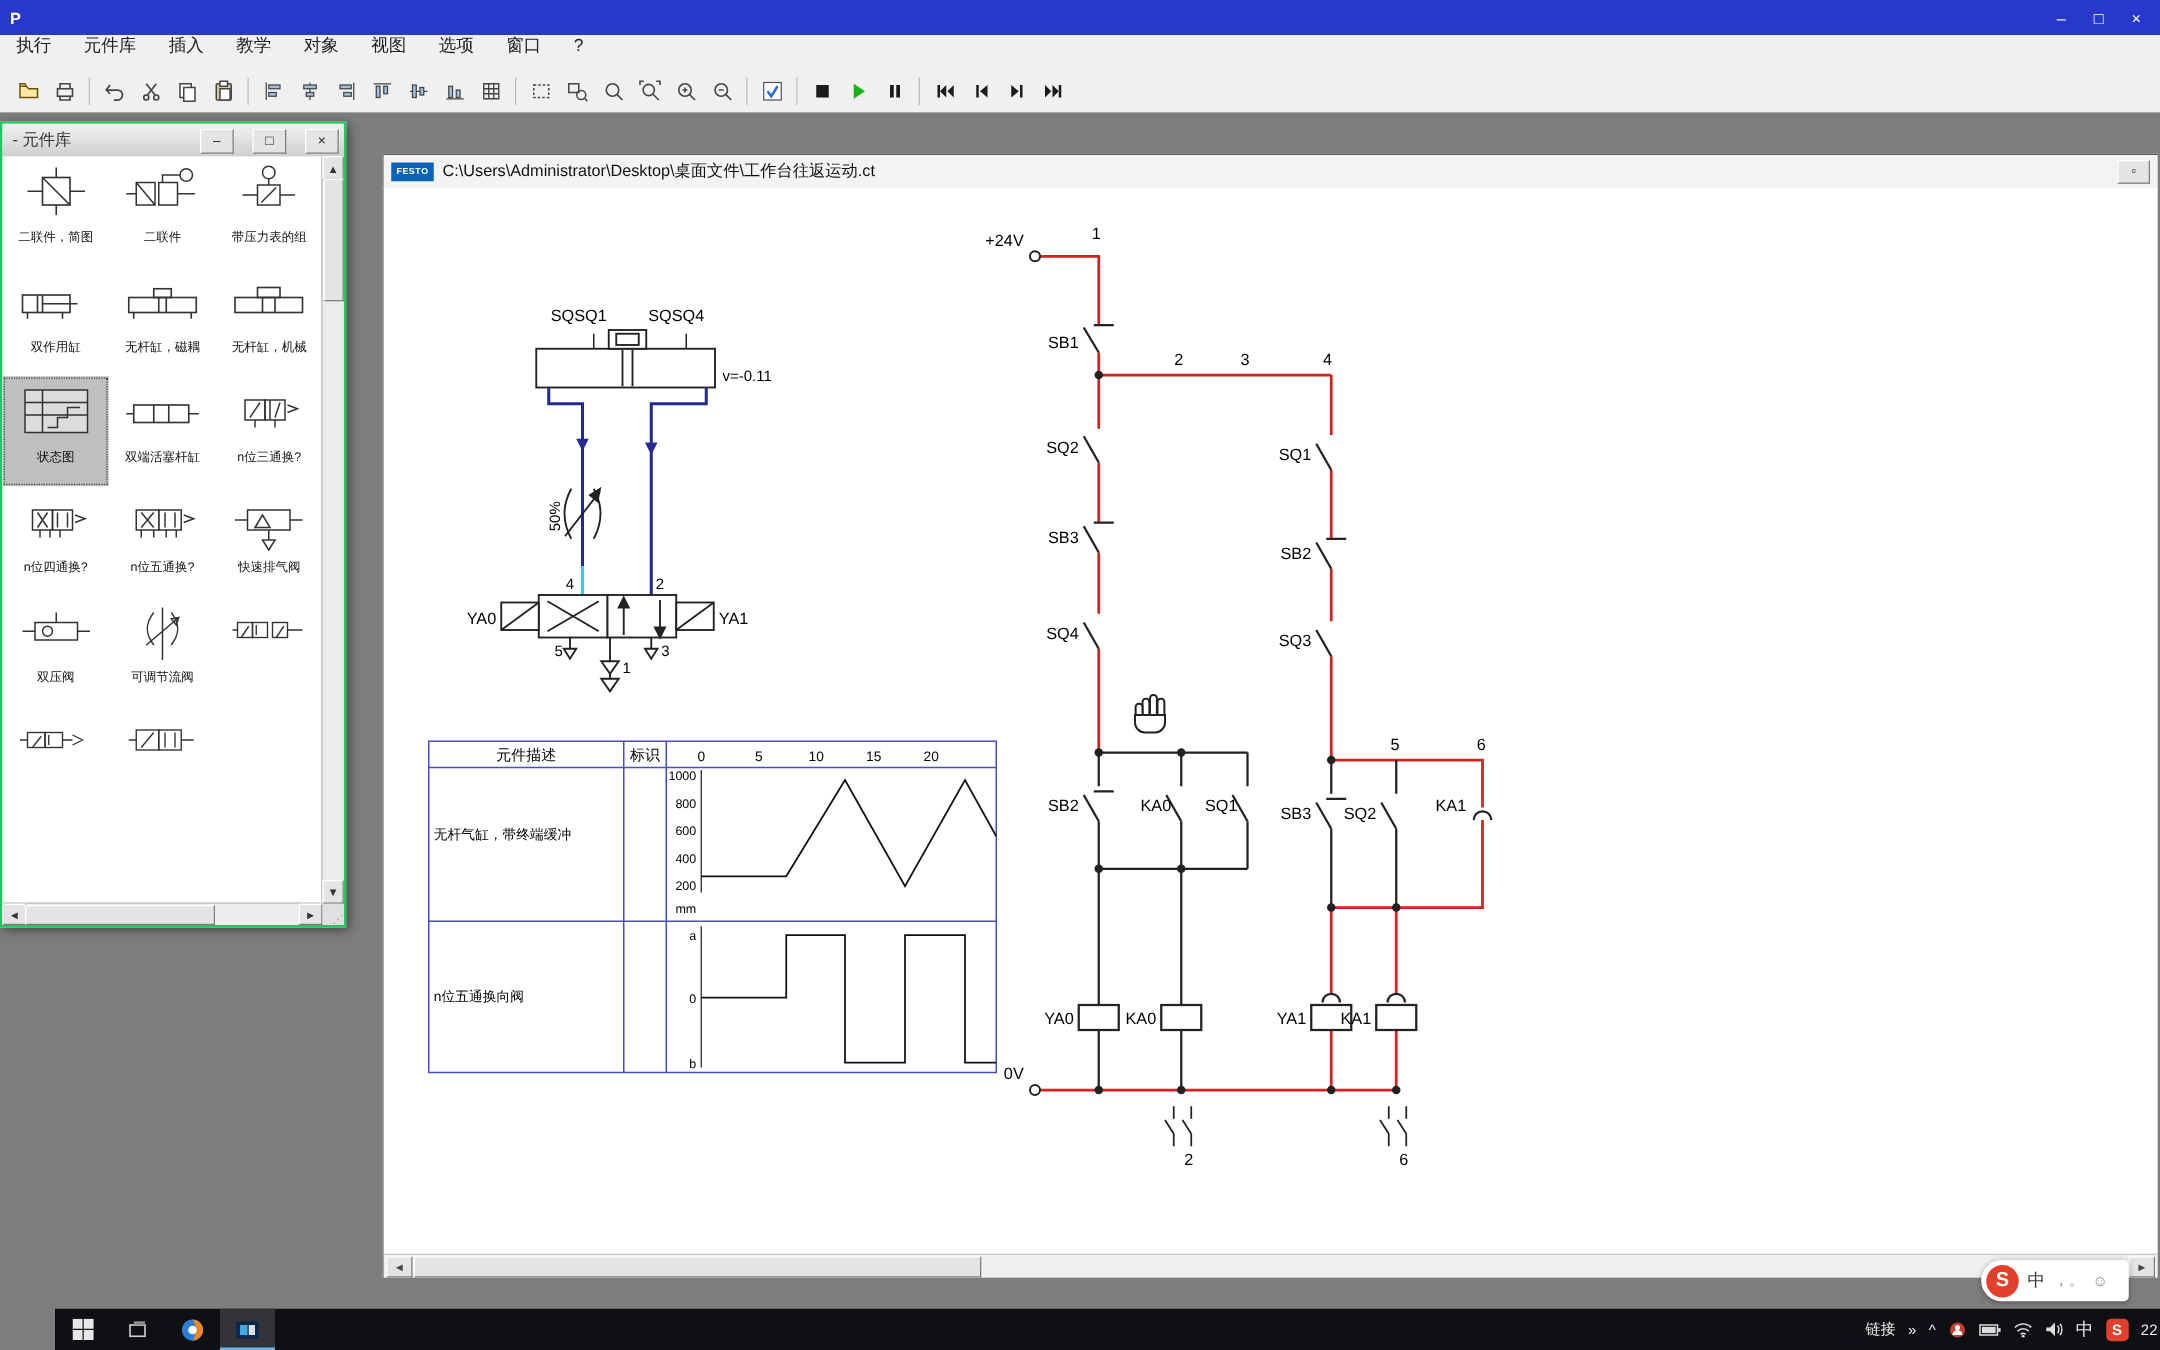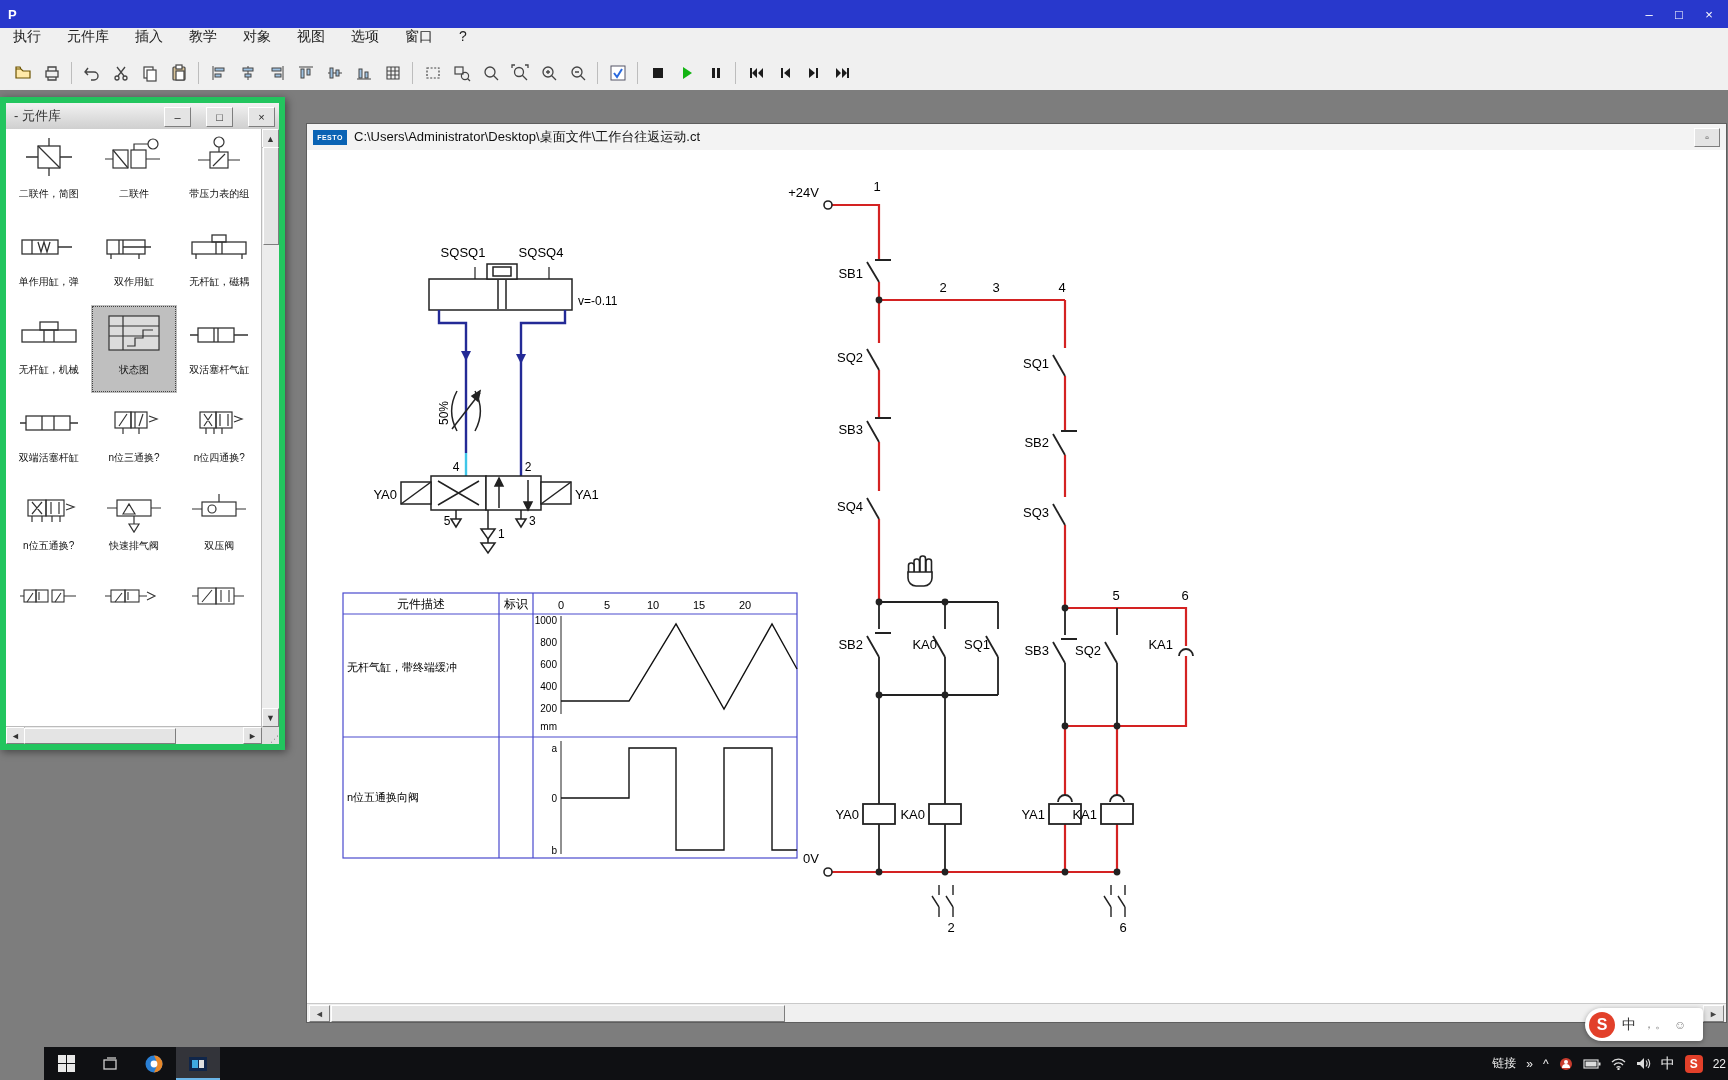--- a/index.html
+++ b/index.html
@@ -17,21 +17,21 @@
   .mitem{padding:0 13px;}
   
   .toolbar{position:absolute;top:55px;left:0;right:0;height:35px;background:#f0f0f0;border-bottom:1px solid #c4c4c4;
            display:flex;align-items:center;padding-left:8px;}
   .tbtn{width:29px;height:27px;display:flex;align-items:center;justify-content:center;}
   .tsep{width:1px;height:22px;background:#bdbdbd;margin:0 5px;}
   .tbtn svg{width:18px;height:18px;}
   
   .mdi{position:absolute;top:90px;left:0;right:0;bottom:33px;background:#7d7d7d;}
   
-  .lib{position:absolute;left:0;top:7px;width:273px;height:641px;background:#f0f0f0;border:6px solid #22c55e;
+  .lib{position:absolute;left:0;top:7px;width:273px;height:641px;background:#f0f0f0;border:2px solid #22c55e;
        box-shadow:2px 2px 8px rgba(0,0,0,.45);}
   .libtitle{position:relative;height:26px;background:linear-gradient(#f2f2f2,#cfcfcf);border-bottom:1px solid #9a9a9a;
             display:flex;align-items:center;font-size:13px;color:#333;padding-left:8px;}
   .bev{background:#e4e4e4;border:1px solid;border-color:#ffffff #7e7e7e #7e7e7e #ffffff;
        display:flex;align-items:center;justify-content:center;}
   .libbtn{position:absolute;top:4px;width:25px;height:18px;font-size:11px;color:#222;}
   .libbody{position:absolute;top:26px;left:0;right:17px;bottom:17px;background:#fff;overflow:hidden;}
   .libgrid{display:grid;grid-template-columns:repeat(3,1fr);border-radius:11px;}
   .cell{height:88px;display:flex;flex-direction:column;align-items:center;padding-top:5px;box-sizing:border-box;}
   .cell svg{width:62px;height:50px;flex:none;}
@@ -341,29 +341,20 @@
                   <circle cx="31" cy="8" r="5"></circle>
                   <path d="M31,13 v5 M10,26 h12 M40,26 h12 M25,32 l12,-12"></path>
                 </g>
               </svg>
             <span class="lbl">带压力表的组</span>
           </div>
 
           <div class="cell">
             <svg viewBox="0 0 62 50">
                 <g fill="none" stroke="#333" stroke-width="1.3">
-                  <rect x="4" y="18" width="36" height="14"></rect>
-                  <path d="M14,18 v14 M40,25 h14 M20,20 l3,10 3,-10 3,10 3,-10"></path>
-                </g>
-              </svg>
-            <span class="lbl">单作用缸，弹</span>
-          </div>
-          <div class="cell">
-            <svg viewBox="0 0 62 50">
-                <g fill="none" stroke="#333" stroke-width="1.3">
                   <rect x="4" y="18" width="38" height="14"></rect>
                   <path d="M16,18 v14 M20,18 v14 M20,25 h28 M8,32 v5 M36,32 v5"></path>
                 </g>
               </svg>
             <span class="lbl">双作用缸</span>
           </div>
 
           <div class="cell">
             <svg viewBox="0 0 62 50">
                 <g fill="none" stroke="#333" stroke-width="1.3">
@@ -390,29 +381,20 @@
                   <rect x="6" y="6" width="50" height="34" fill="#dcdcdc"></rect>
                   <path d="M6,16 h50 M6,26 h50 M20,6 v34 M24,36 h8 v-8 h8 v-8 h10"></path>
                 </g>
               </svg>
             <span class="lbl">状态图</span>
           </div>
 
           <div class="cell">
             <svg viewBox="0 0 62 50">
                 <g fill="none" stroke="#333" stroke-width="1.3">
-                  <rect x="10" y="18" width="36" height="14"></rect>
-                  <path d="M2,25 h8 M46,25 h14 M26,18 v14 M30,18 v14"></path>
-                </g>
-              </svg>
-            <span class="lbl">双活塞杆气缸</span>
-          </div>
-          <div class="cell">
-            <svg viewBox="0 0 62 50">
-                <g fill="none" stroke="#333" stroke-width="1.3">
                   <rect x="8" y="18" width="44" height="14"></rect>
                   <path d="M2,25 h6 M52,25 h8 M24,18 v14 M36,18 v14"></path>
                 </g>
               </svg>
             <span class="lbl">双端活塞杆缸</span>
           </div>
 
           <div class="cell">
             <svg viewBox="0 0 62 50">
                 <g fill="none" stroke="#333" stroke-width="1.2">
@@ -455,20 +437,28 @@
           </div>
           <div class="cell">
             <svg viewBox="0 0 62 50">
                 <g fill="none" stroke="#333" stroke-width="1.2">
                   <rect x="14" y="16" width="34" height="14"></rect>
                   <circle cx="24" cy="23" r="4"></circle>
                   <path d="M4,23 h10 M48,23 h10 M31,16 v-8"></path>
                 </g>
               </svg>
             <span class="lbl">双压阀</span>
+          </div>
+          <div class="cell">
+            <svg viewBox="0 0 62 50">
+                <g fill="none" stroke="#333" stroke-width="1.2">
+                  <path d="M24,8 c-7,9 -7,17 0,26 M38,8 c7,9 7,17 0,26 M31,4 v42 M18,34 l26,-22 M44,12 l-6,1 4,5 z"></path>
+                </g>
+              </svg>
+            <span class="lbl">可调节流阀</span>
           </div>
 
           <div class="cell">
             <svg viewBox="0 0 62 50">
                 <g fill="none" stroke="#333" stroke-width="1.1">
                   <rect x="6" y="16" width="12" height="12"></rect>
                   <rect x="18" y="16" width="12" height="12"></rect>
                   <rect x="34" y="16" width="12" height="12"></rect>
                   <path d="M2,22 h4 M46,22 h12 M9,28 l6,-9 M21,18 v8 M37,28 l6,-9"></path>
                 </g>

